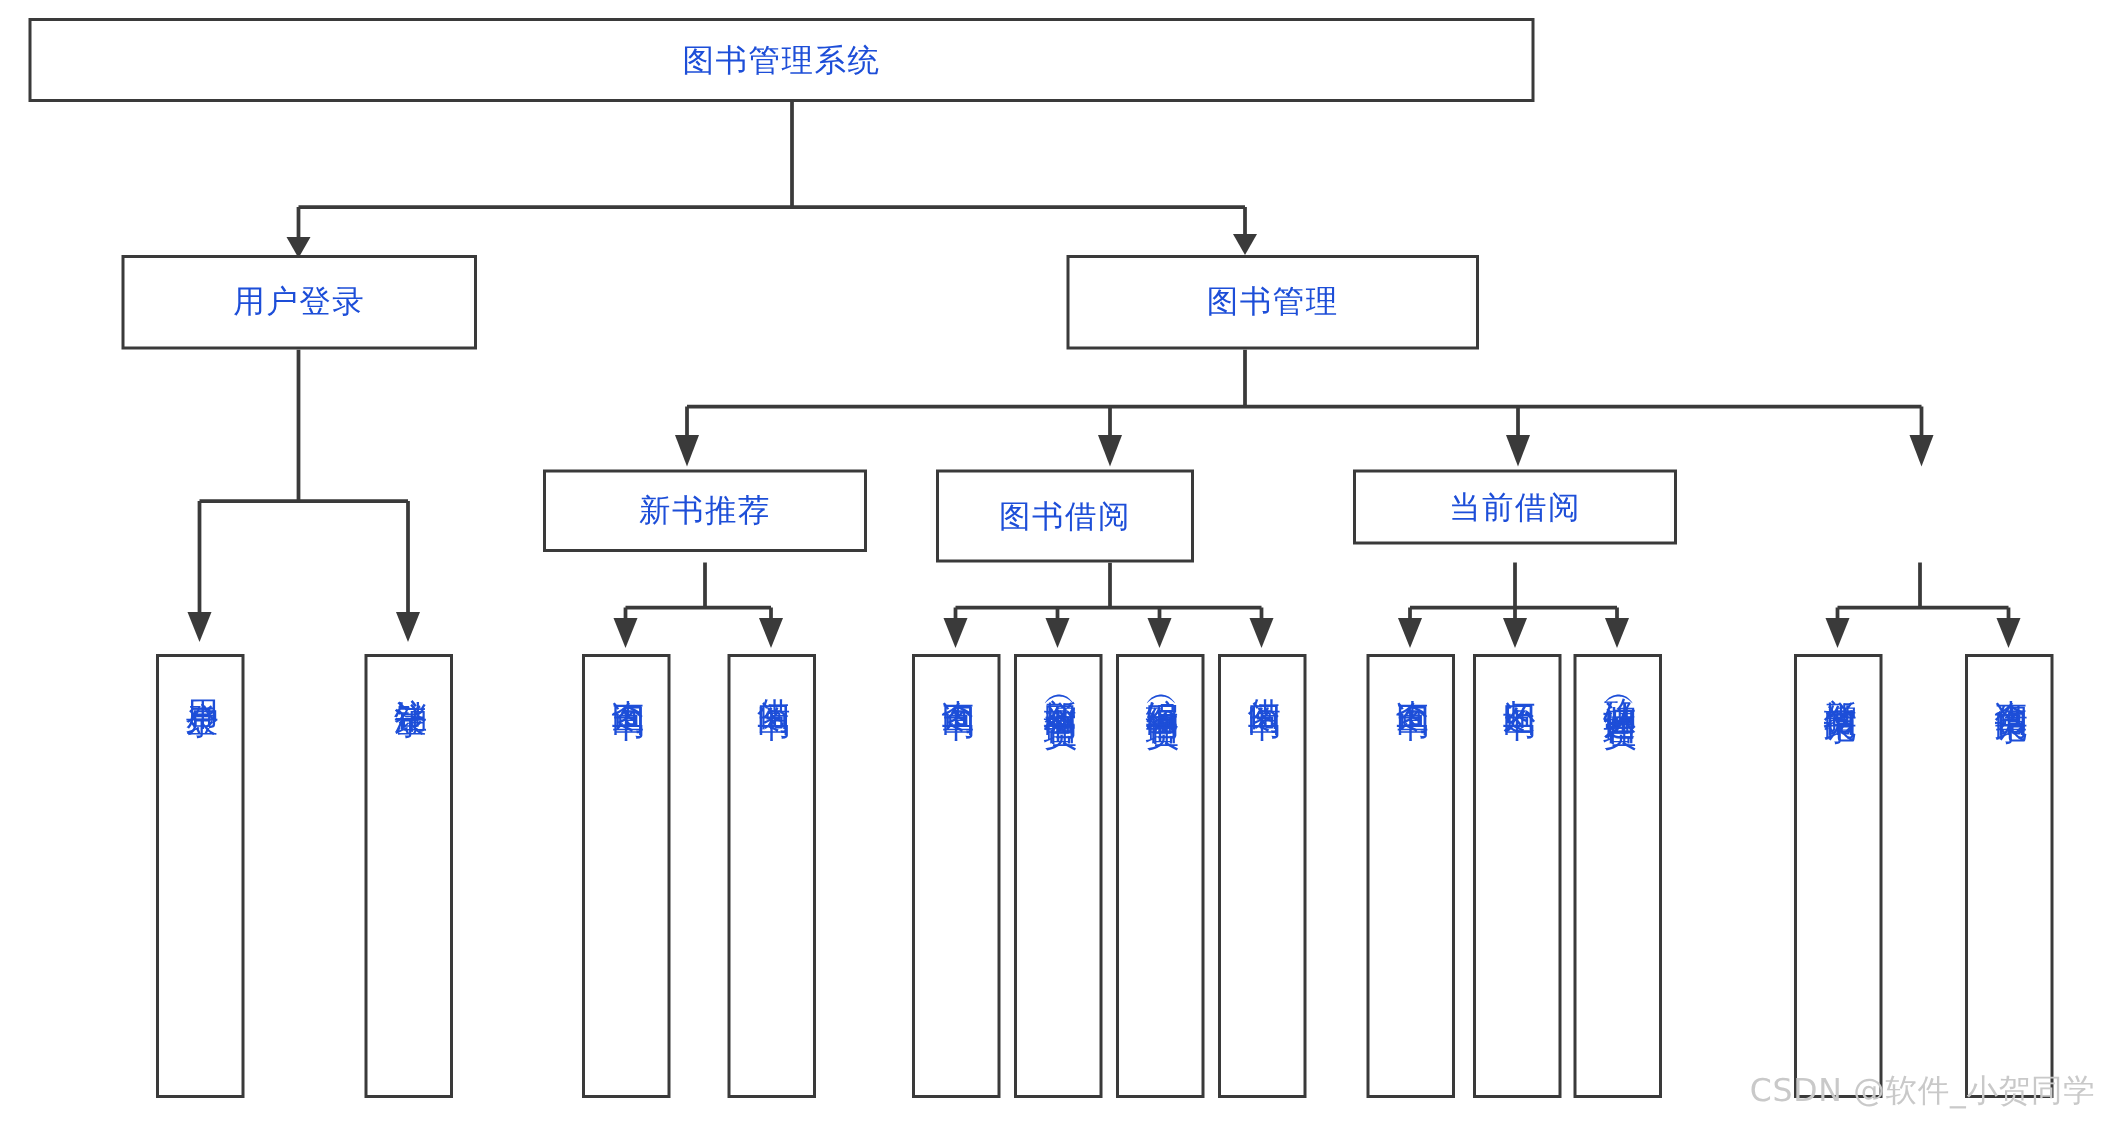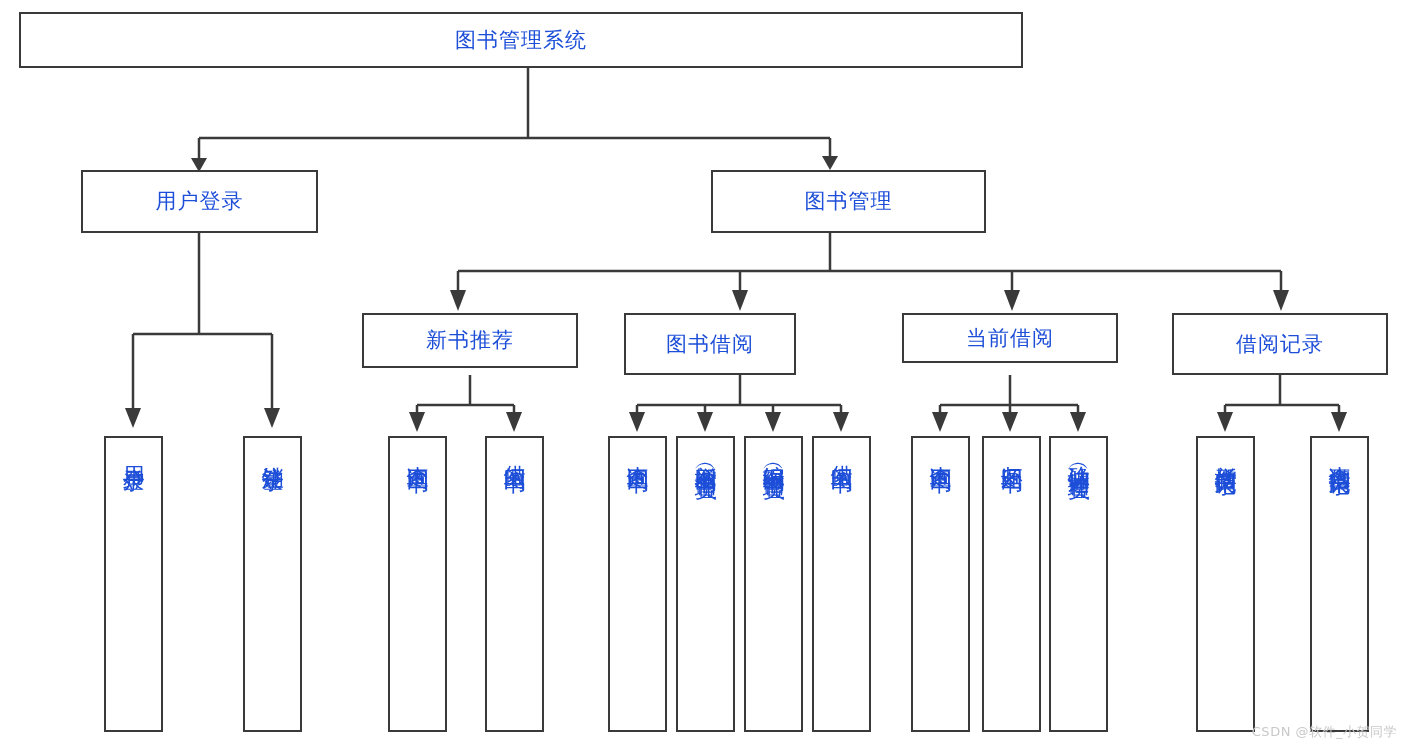--- a/index.html
+++ b/index.html
@@ -39,21 +39,21 @@
     -webkit-writing-mode:vertical-rl;
   }
   .leaf.tall .lbl{font-size:22px;}
   svg#wires{position:absolute;left:0;top:0;width:1405px;height:747px;pointer-events:none;}
   .wire{stroke:#3a3a3a;stroke-width:2.5;fill:none;}
   .ahead{fill:#3a3a3a;}
   #watermark{
     position:absolute;
     right:8px;
     bottom:6px;
-    font-size:13px;
+    font-size:21px;
     color:#c9c9c9;
     letter-spacing:0.5px;
     white-space:nowrap;
     font-family:"DejaVu Sans","Liberation Sans",sans-serif;
   }
 </style>
 </head>
 <body>
 
 <div id="canvas">
@@ -133,23 +133,20 @@
 
   <div class="node" style="left:362px;top:313px;width:216px;height:55px;">
     <span class="lbl">新书推荐</span>
   </div>
   <div class="node" style="left:604px;top:313px;width:172px;height:62px;margin-left:20px;">
     <span class="lbl">图书借阅</span>
   </div>
   <div class="node" style="left:902px;top:313px;width:216px;height:50px;">
     <span class="lbl">当前借阅</span>
   </div>
-  <div class="node" style="left:1172px;top:313px;width:216px;height:62px;">
-    <span class="lbl">借阅记录</span>
-  </div>
 
   <div class="node leaf" style="left:104px;top:436px;width:59px;height:296px;">
     <span class="lbl">用户登录</span>
   </div>
   <div class="node leaf" style="left:243px;top:436px;width:59px;height:296px;">
     <span class="lbl">注销登录</span>
   </div>
 
   <div class="node leaf" style="left:388px;top:436px;width:59px;height:296px;">
     <span class="lbl">查询图书</span>

